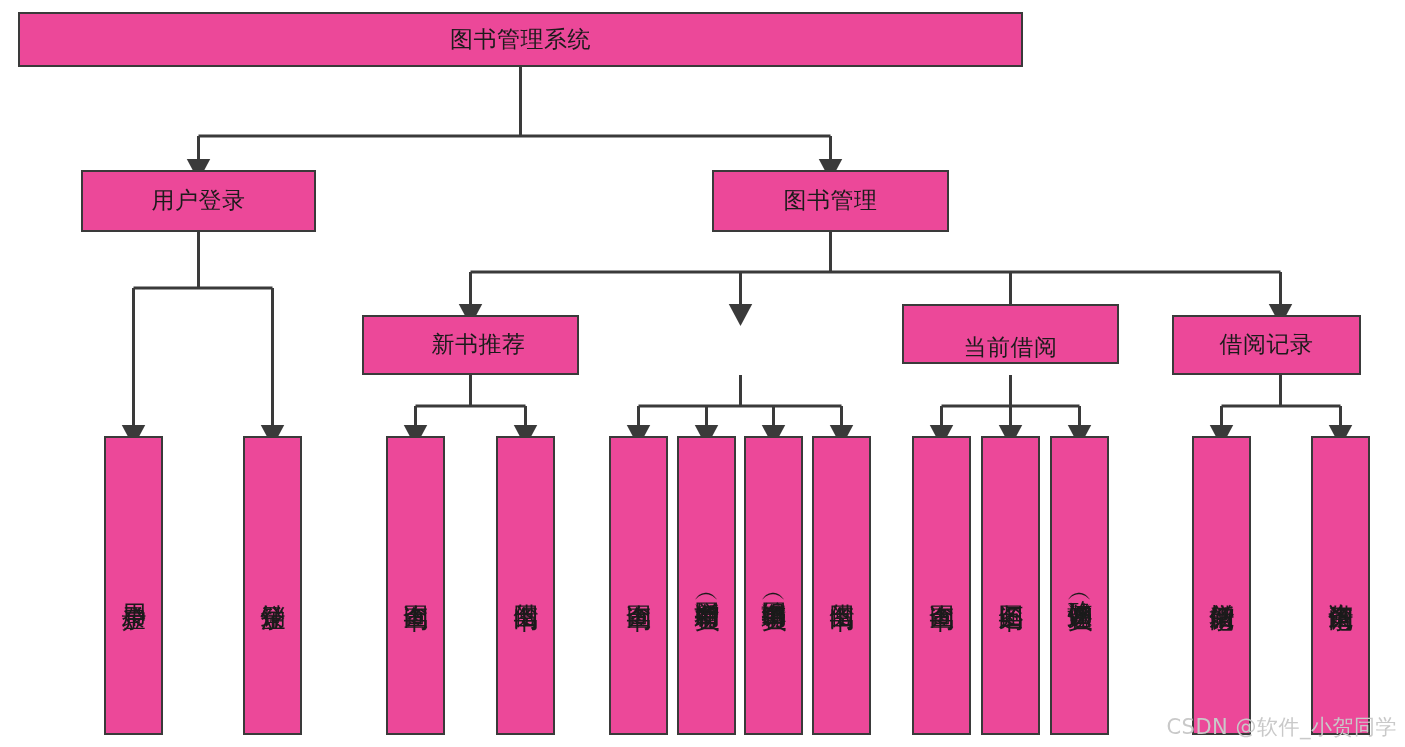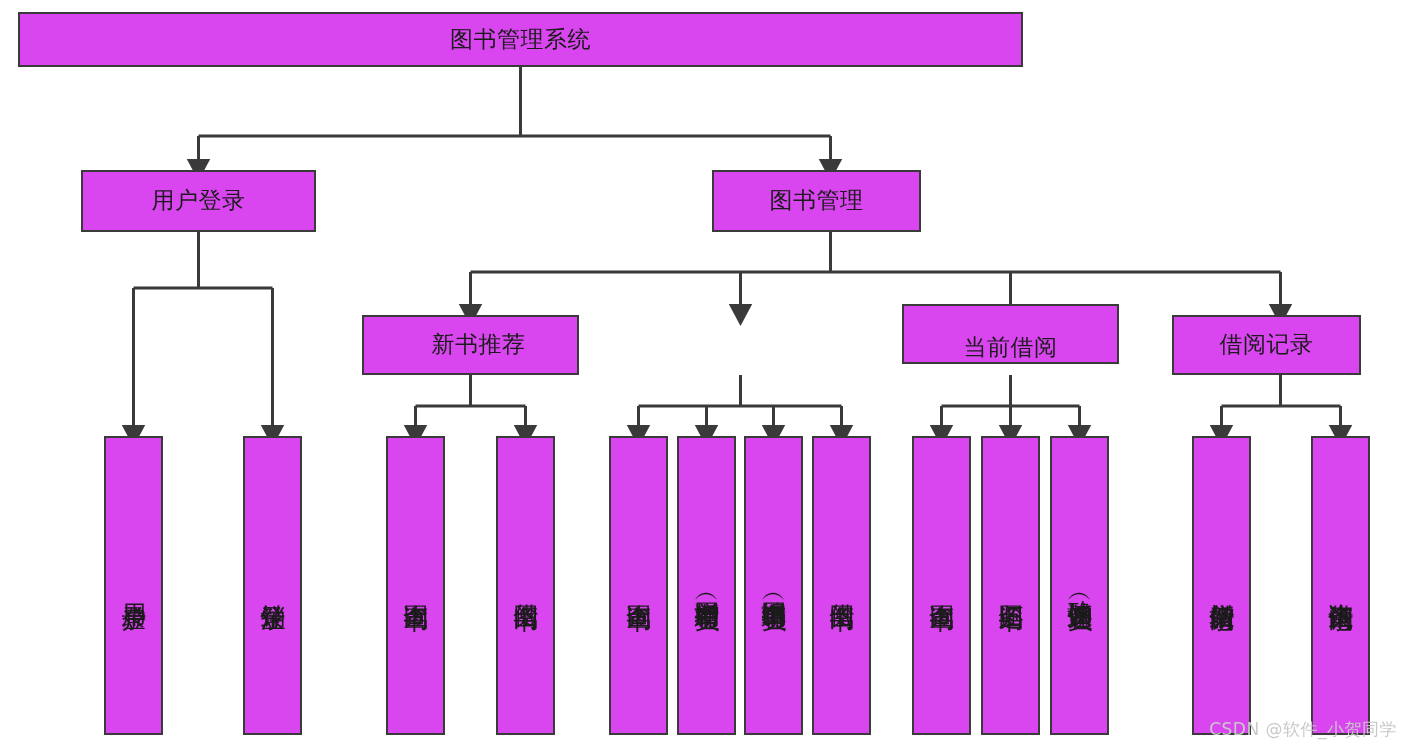--- a/index.html
+++ b/index.html
@@ -18,21 +18,21 @@
   #edges{
     position:absolute;
     left:0; top:0;
     width:1405px;
     height:747px;
     pointer-events:none;
   }
   .node{
     position:absolute;
     box-sizing:border-box;
-    background:#d946ef;
+    background:#ec4899;
     border:2.5px solid #3a3a3a;
     display:flex;
     align-items:center;
     justify-content:center;
     z-index:2;
   }
   .node .lbl{
     display:block;
     text-align:center;
     color:#1b1b1b;
@@ -59,21 +59,21 @@
     font-size:25px;
     line-height:1.12;
     letter-spacing:1px;
     max-height:100%;
     white-space:normal;
   }
   #watermark{
     position:absolute;
     right:8px;
     bottom:6px;
-    font-size:17px;
+    font-size:21px;
     color:#c9c9c9;
     letter-spacing:0.5px;
     white-space:nowrap;
     z-index:5;
     pointer-events:none;
     margin-top:41px;
   }
 </style>
 </head>
 <body>
@@ -132,21 +132,21 @@
     </g>
   </svg>
 
   <div class="node horiz root" style="left:18px;top:12px;width:1005px;height:55px;">
     <span class="lbl">图书管理系统</span>
   </div>
 
   <div class="node horiz" style="left:81px;top:170px;width:235px;height:62px;">
     <span class="lbl">用户登录</span>
   </div>
-  <div class="node horiz" style="left:712px;top:170px;width:209px;height:62px;">
+  <div class="node horiz" style="left:712px;top:170px;width:237px;height:62px;">
     <span class="lbl">图书管理</span>
   </div>
 
   <div class="node horiz" style="left:362px;top:315px;width:217px;height:60px;padding-left:16px;">
     <span class="lbl">新书推荐</span>
   </div>
   <div class="node horiz" style="left:902px;top:304px;width:217px;height:60px;align-items:flex-end;">
     <span class="lbl">当前借阅</span>
   </div>
   <div class="node horiz" style="left:1172px;top:315px;width:189px;height:60px;">

